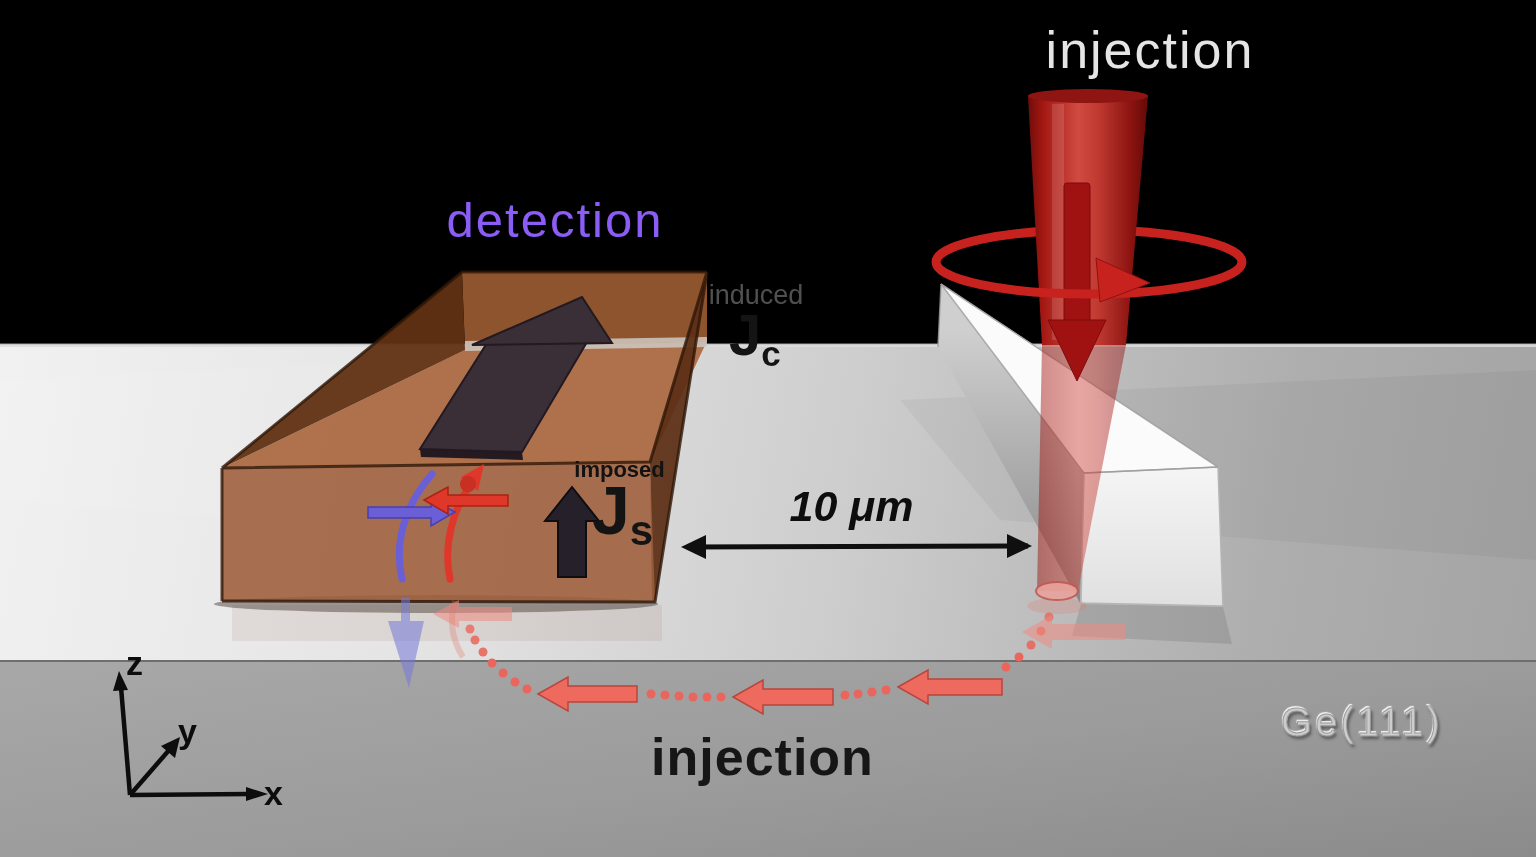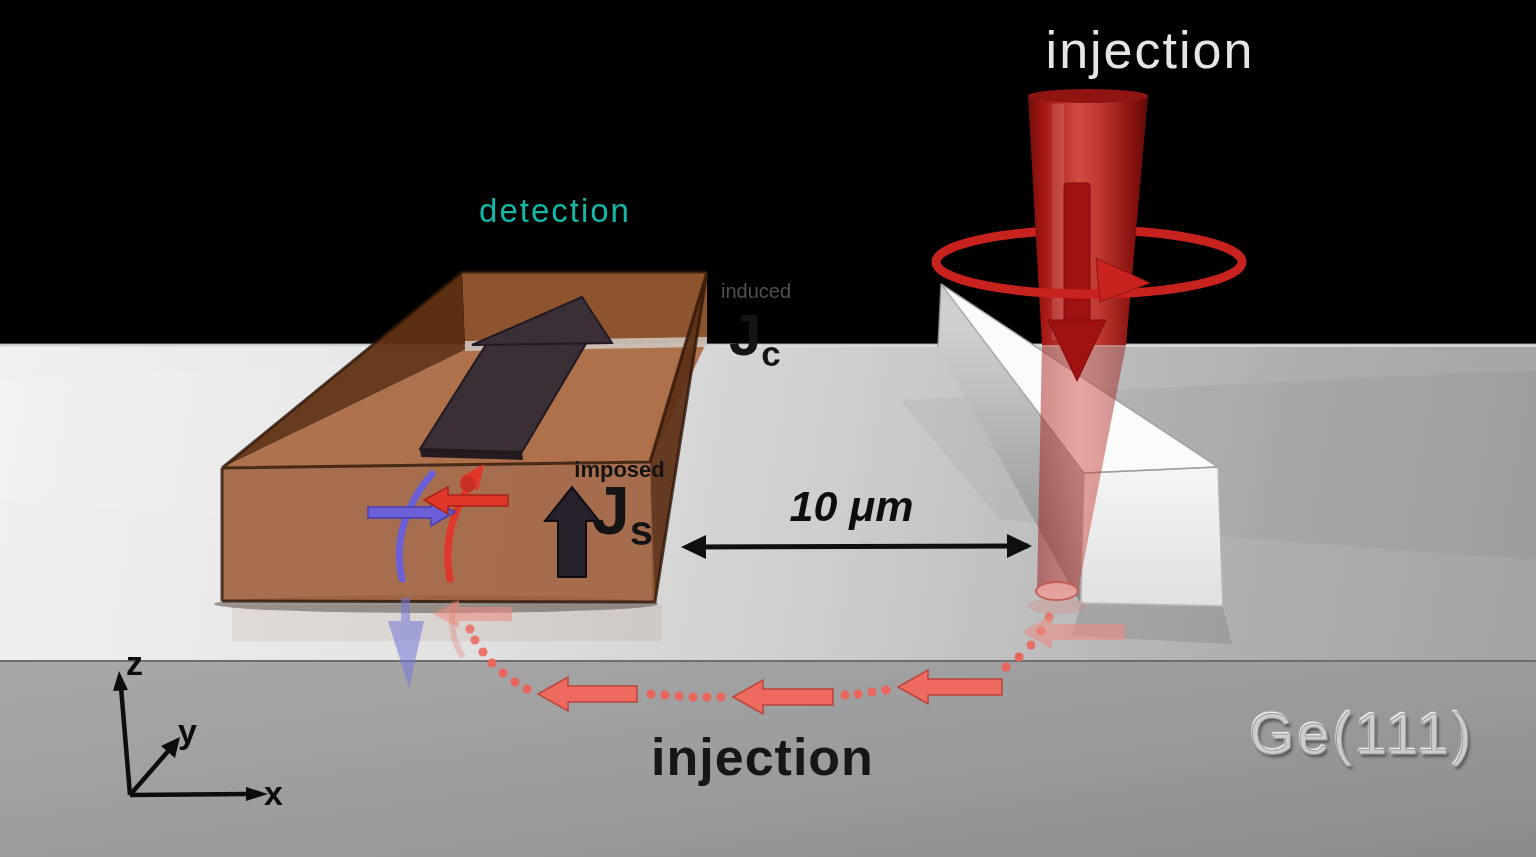--- a/index.html
+++ b/index.html
@@ -11,39 +11,39 @@
     background:linear-gradient(100deg,#f1f1f1 0%,#e5e5e5 28%,#cdcdcd 55%,#aeaeae 82%,#a4a4a4 100%);
     border-top:2px solid #4d4d4d;box-sizing:border-box;}
   #horizon-strip{top:344px;height:3px;background:#dcdcdc;opacity:.85;}
   #substrate-front{top:660px;height:197px;
     background:linear-gradient(172deg,#a8a8a8 0%,#9b9b9b 55%,#8b8b8b 100%);
     border-top:2px solid #6e6e6e;box-sizing:border-box;}
   svg#scene{position:absolute;left:0;top:0;z-index:1;}
   .label{position:absolute;z-index:2;white-space:nowrap;}
   .ctr{text-align:center;}
   #lbl-injection{left:1000px;top:20px;width:300px;font-size:52px;letter-spacing:2px;color:#e5e5e5;}
-  #lbl-detection{left:420px;top:192px;width:270px;font-size:33px;letter-spacing:2px;color:#14b8a6;}
-  #lbl-induced{left:700px;top:280px;width:112px;font-size:20px;color:#505050;}
+  #lbl-detection{left:420px;top:192px;width:270px;font-size:49px;letter-spacing:2px;color:#8b5cf6;}
+  #lbl-induced{left:700px;top:280px;width:112px;font-size:27px;color:#505050;}
   #lbl-imposed{left:552px;top:457px;width:135px;font-size:22px;font-weight:bold;color:#121212;}
   #lbl-transport{left:610px;top:727px;width:305px;font-size:52px;font-weight:bold;letter-spacing:1px;color:#161616;}
   #lbl-distance{left:759px;top:482px;width:185px;font-size:43px;font-weight:bold;color:#0d0d0d;font-style:italic;}
   .cur{display:flex;align-items:flex-start;font-weight:bold;color:#141414;}
   #lbl-jc{left:729px;top:306px;}
   #lbl-jc .cur-letter{font-size:58px;line-height:1;}
   #lbl-jc .cur-sub{font-size:35px;line-height:1;position:relative;top:30px;}
   #lbl-js{left:592px;top:476px;}
   #lbl-js .cur-letter{font-size:68px;line-height:1;}
   #lbl-js .cur-sub{font-size:42px;line-height:1;position:relative;top:34px;}
   #lbl-bi2se3{left:226px;top:470px;font-size:46px;font-weight:bold;color:#2a2227;
     text-shadow:1px 2px 2px rgba(0,0,0,.45), -1px -1px 1px rgba(205,140,95,.35);}
   #lbl-bi2se3 .sub{font-size:28px;position:relative;top:10px;}
   #lbl-pt{left:1090px;top:476px;width:130px;font-size:88px;font-weight:bold;color:#d6d6d6;
     -webkit-text-stroke:1px #aeaeae;
     text-shadow:-1px -1px 1px #ffffff, 2px 3px 3px rgba(105,105,105,.9);}
-  #lbl-ge{left:1212px;top:700px;width:300px;font-size:58px;letter-spacing:3px;color:#cdcdcd;
+  #lbl-ge{left:1212px;top:700px;width:300px;font-size:40px;letter-spacing:3px;color:#cdcdcd;
     -webkit-text-stroke:1px #9a9a9a;
     text-shadow:-1px -2px 1px #f4f4f4, 2px 3px 3px rgba(75,75,75,.85);}
   .axis-lbl{font-size:34px;font-weight:bold;color:#0c0c0c;}
   #lbl-ax-x{left:264px;top:774px;}
   #lbl-ax-y{left:178px;top:712px;}
   #lbl-ax-z{left:126px;top:644px;}
 </style>
 </head>
 <body>
 

